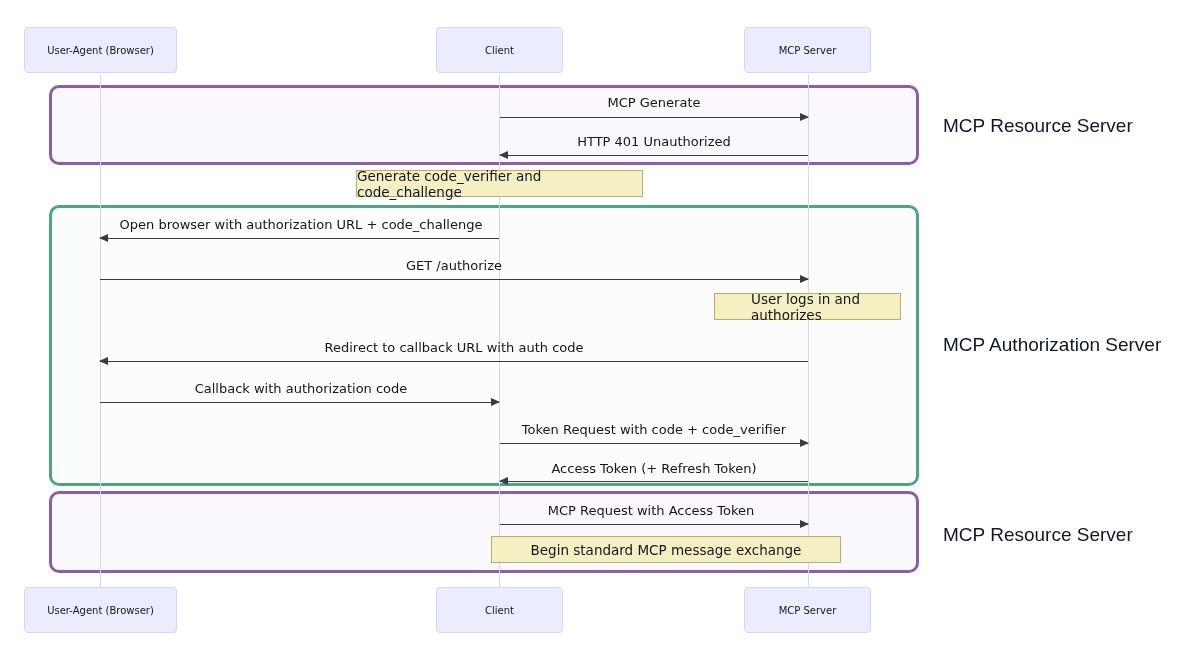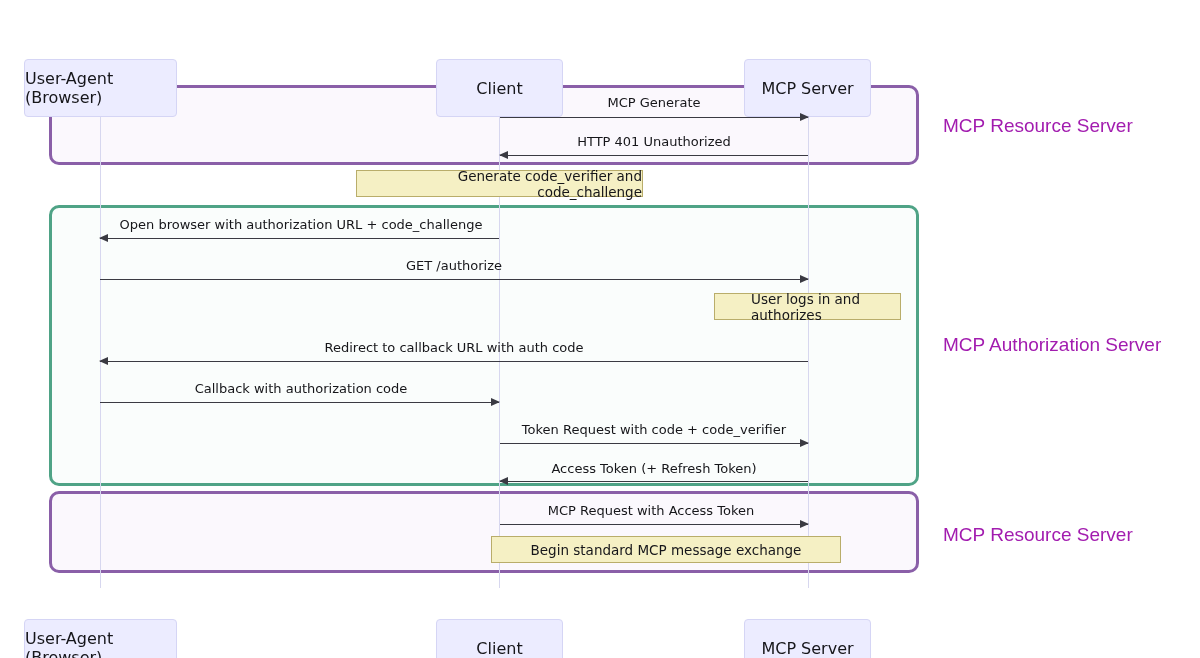--- a/index.html
+++ b/index.html
@@ -24,24 +24,23 @@
   .participant {
     position: absolute;
     box-sizing: border-box;
     background: #ECECFF;
     border: 1px solid #d5d5f5;
     border-radius: 4px;
     display: flex;
     align-items: center;
     justify-content: center;
     color: #16161a;
-    font-size: 16px;
-    font-family: "DejaVu Sans", sans-serif;
-    height: 58px;
-    margin-top: 32px;
+    font-size: 10px;
+    font-family: "DejaVu Sans", sans-serif;
+    height: 46px;
   }
 
   
   .lifeline {
     position: absolute;
     width: 1px;
     background: #d7d7ef;
   }
 
   
@@ -59,21 +58,21 @@
   .block.green {
     border-color: #4fa386;
     background: #FAFDFC;
   }
 
   
   .block-label {
     position: absolute;
     font-family: "Liberation Sans", sans-serif;
     font-size: 19px;
-    color: #a21caf;
+    color: #0f172a;
     white-space: nowrap;
   }
 
   
   .msg {
     position: absolute;
     height: 1px;
     background: #3a3a42;
   }
   .msg .head {
@@ -152,21 +151,21 @@
   <div class="msg to-right" style="left:500px; top:117px; width:308px;">
     <span class="head"></span>
   </div>
   <div class="msg-label" style="left:654px; top:95px;">MCP Generate</div>
 
   <div class="msg to-left" style="left:500px; top:155px; width:308px;">
     <span class="head"></span>
   </div>
   <div class="msg-label" style="left:654px; top:134px;">HTTP 401 Unauthorized</div>
 
-  <div class="note" style="left:356px; top:170px; width:287px;text-align:right;">
+  <div class="note" style="left:356px; top:170px; width:287px;">
     <span>Generate code_verifier and code_challenge</span>
   </div>
 
   <div class="msg to-left" style="left:100px; top:238px; width:399px;">
     <span class="head"></span>
   </div>
   <div class="msg-label" style="left:301px; top:217px;">Open browser with authorization URL + code_challenge</div>
 
   <div class="msg to-right" style="left:100px; top:279px; width:708px;">
     <span class="head"></span>

